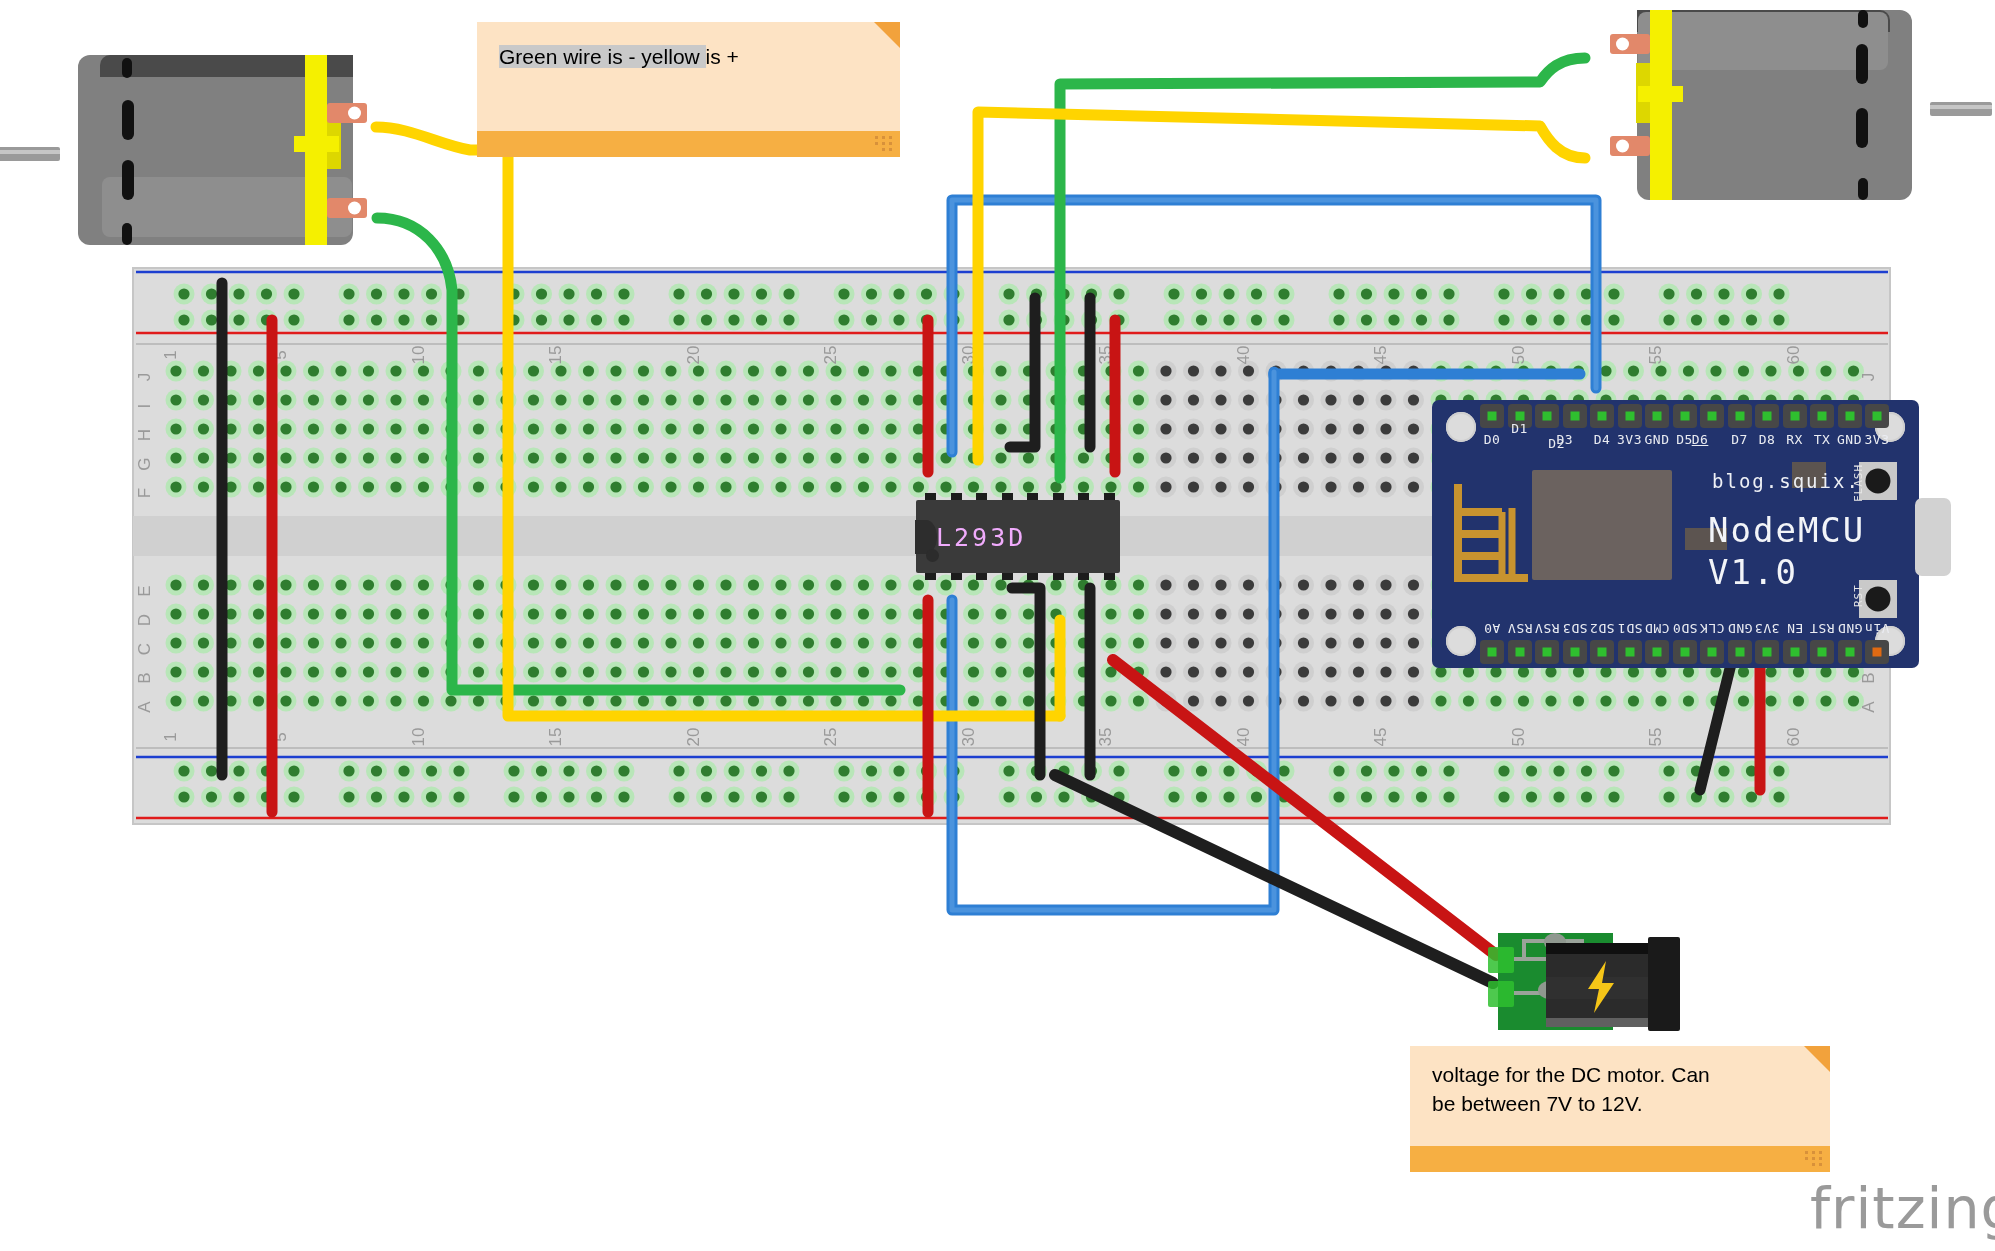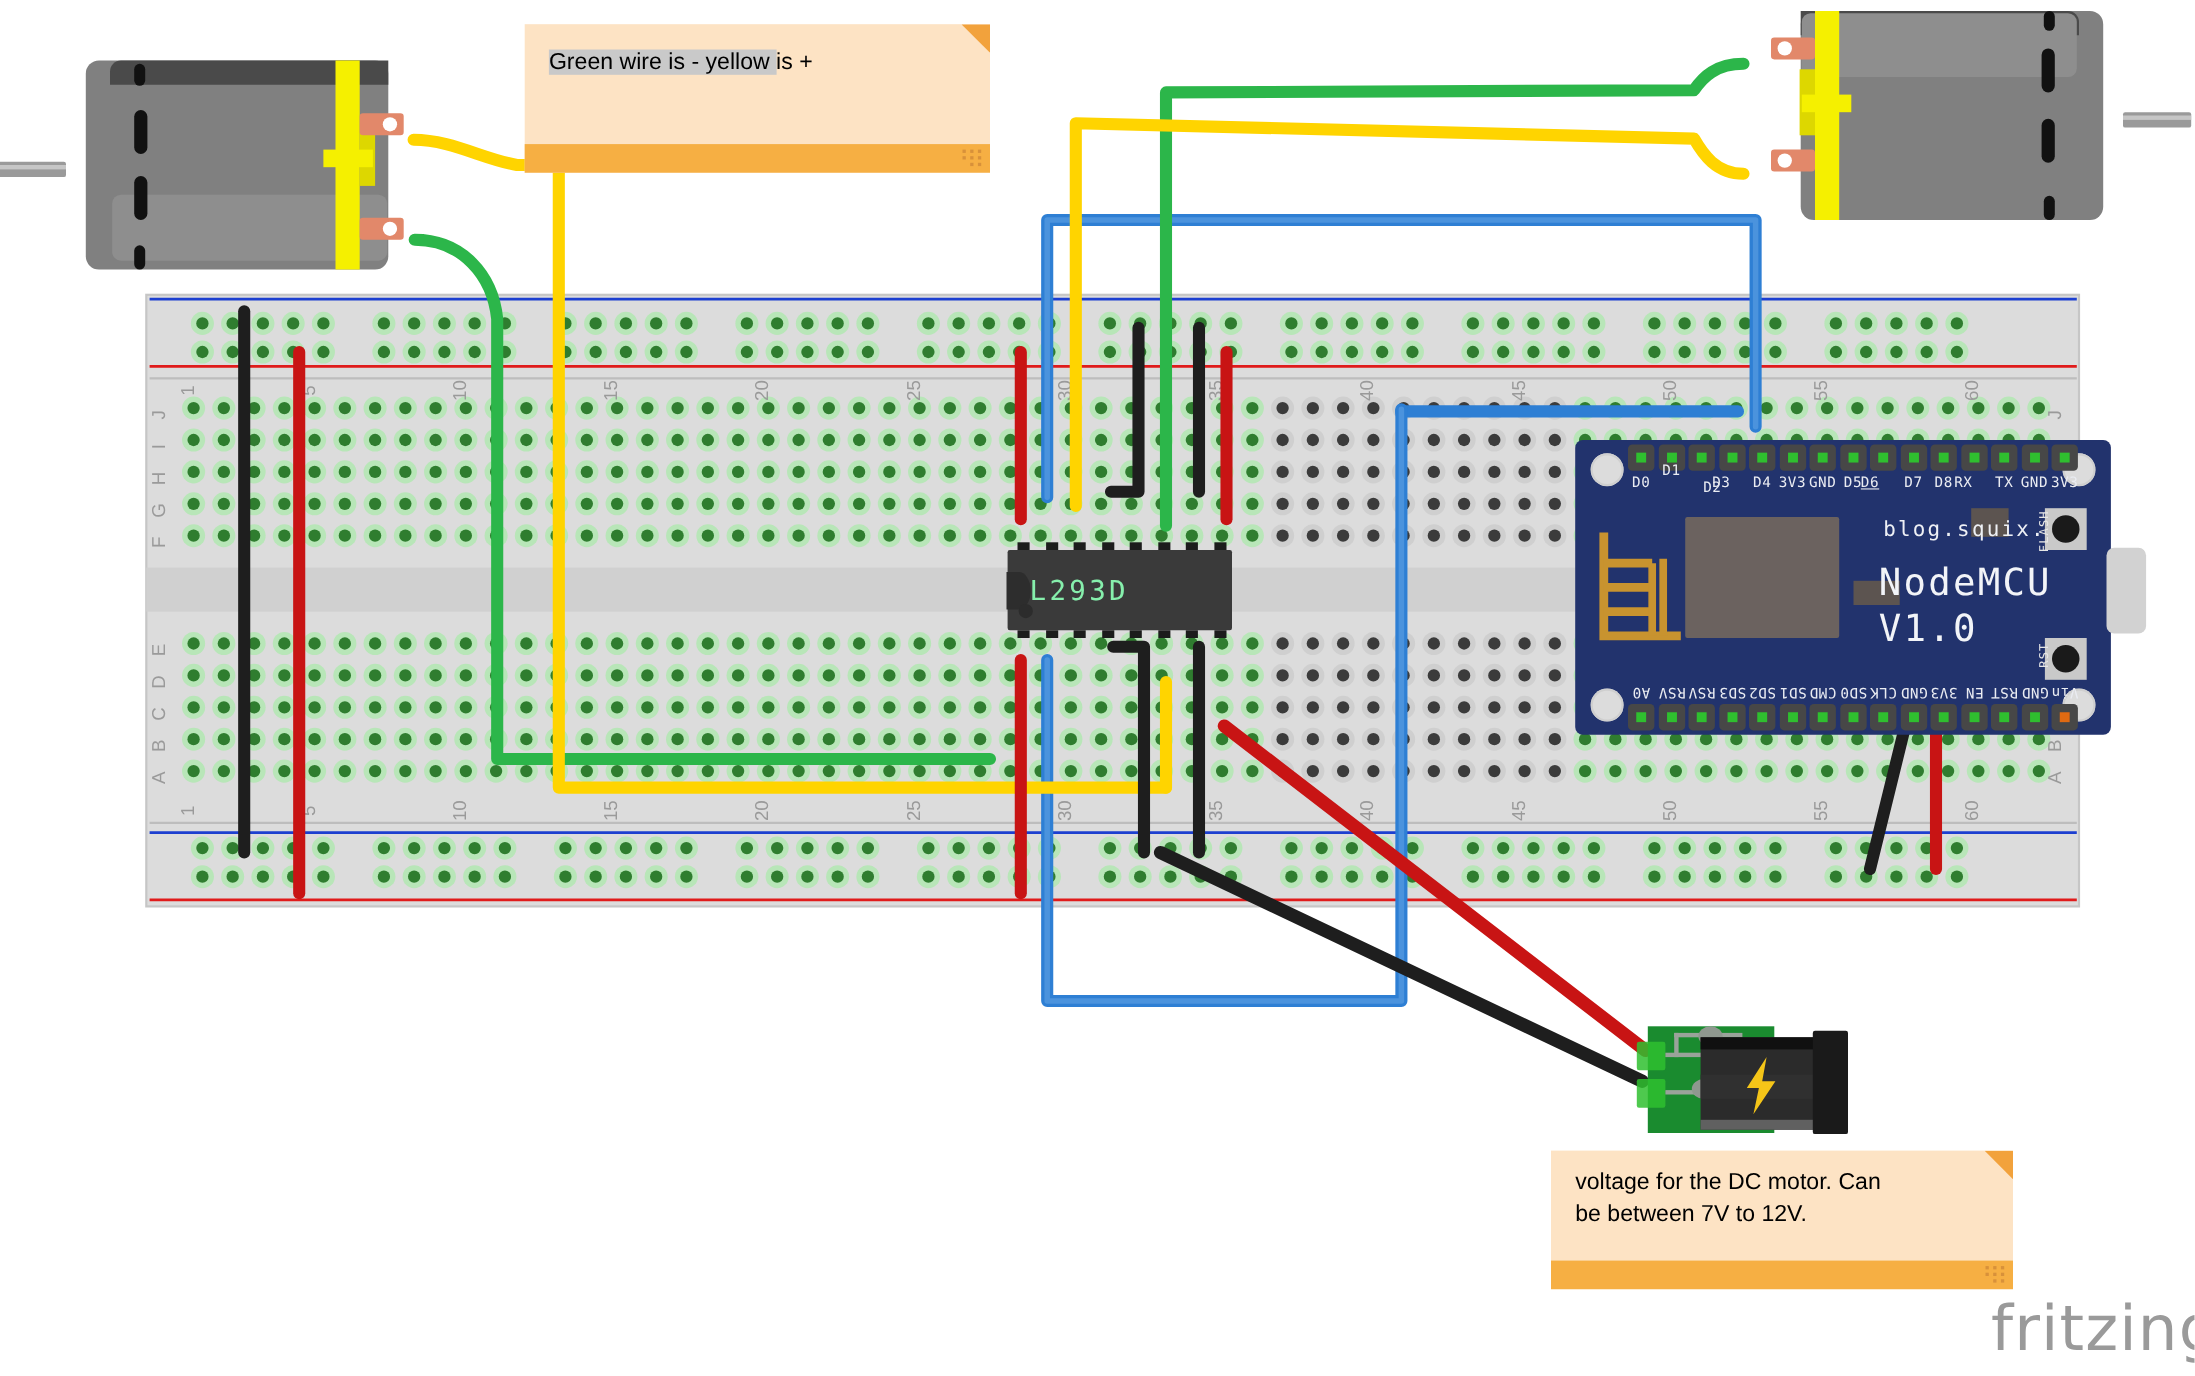--- a/index.html
+++ b/index.html
@@ -15,21 +15,21 @@
   .note .foot{position:absolute;left:0;right:0;bottom:0;height:26px;background:#f6af43;}
   .note .grip{position:absolute;right:7px;bottom:5px;width:18px;height:16px;}
   .note .grip i{position:absolute;width:3px;height:3px;background:#d8913a;border-radius:0;}
   .note .txt{position:absolute;left:22px;top:20px;right:18px;
              font-size:21px;line-height:29px;color:#000;white-space:pre-wrap;}
   .note .txt .sel{background:#c9c9c9;}
 
   
   .chip{position:absolute;background:#3a3a3a;border-radius:2px;}
   .chip .lbl{position:absolute;left:20px;top:50%;transform:translateY(-50%);
-             color:#86efac;font-family:"DejaVu Sans Mono",monospace;
+             color:#f0abfc;font-family:"DejaVu Sans Mono",monospace;
              font-size:25px;letter-spacing:3px;}
   .chip .notch{position:absolute;left:-1px;top:50%;transform:translateY(-50%);
                width:22px;height:34px;border-radius:0 50% 50% 0;background:#2d2d2d;}
   .chip .dot1{position:absolute;left:10px;bottom:11px;width:13px;height:13px;
               border-radius:50%;background:#2c2c2c;}
   .chip .pins{position:absolute;left:0;right:0;height:7px;}
   .chip .pins.t{top:-7px;} .chip .pins.b{bottom:-7px;}
   .chip .pins i{position:absolute;width:11px;height:7px;background:#1c1c1c;}
 
   
@@ -3666,21 +3666,21 @@
           <span class="p"></span>
         </div>
         <div class="pinlbl" style="left: 289.5px; top: 32px; width: 36px; text-align: center;">D7</div>
         <div class="hdr" style="left: 323px; top: 4px; width: 24px; height: 24px;">
           <span class="p"></span>
         </div>
         <div class="pinlbl" style="left: 317px; top: 32px; width: 36px; text-align: center;">D8</div>
         <div class="hdr" style="left: 350.5px; top: 4px; width: 24px; height: 24px;">
           <span class="p"></span>
         </div>
-        <div class="pinlbl" style="left: 344.5px; top: 32px; width: 36px; text-align: left;">RX</div>
+        <div class="pinlbl" style="left: 344.5px; top: 32px; width: 36px; text-align: center;">RX</div>
         <div class="hdr" style="left: 378px; top: 4px; width: 24px; height: 24px;">
           <span class="p"></span>
         </div>
         <div class="pinlbl" style="left: 372px; top: 32px; width: 36px; text-align: center;">TX</div>
         <div class="hdr" style="left: 405.5px; top: 4px; width: 24px; height: 24px;">
           <span class="p"></span>
         </div>
         <div class="pinlbl" style="left: 399.5px; top: 32px; width: 36px; text-align: center;">GND</div>
         <div class="hdr" style="left: 433px; top: 4px; width: 24px; height: 24px;">
           <span class="p"></span>

